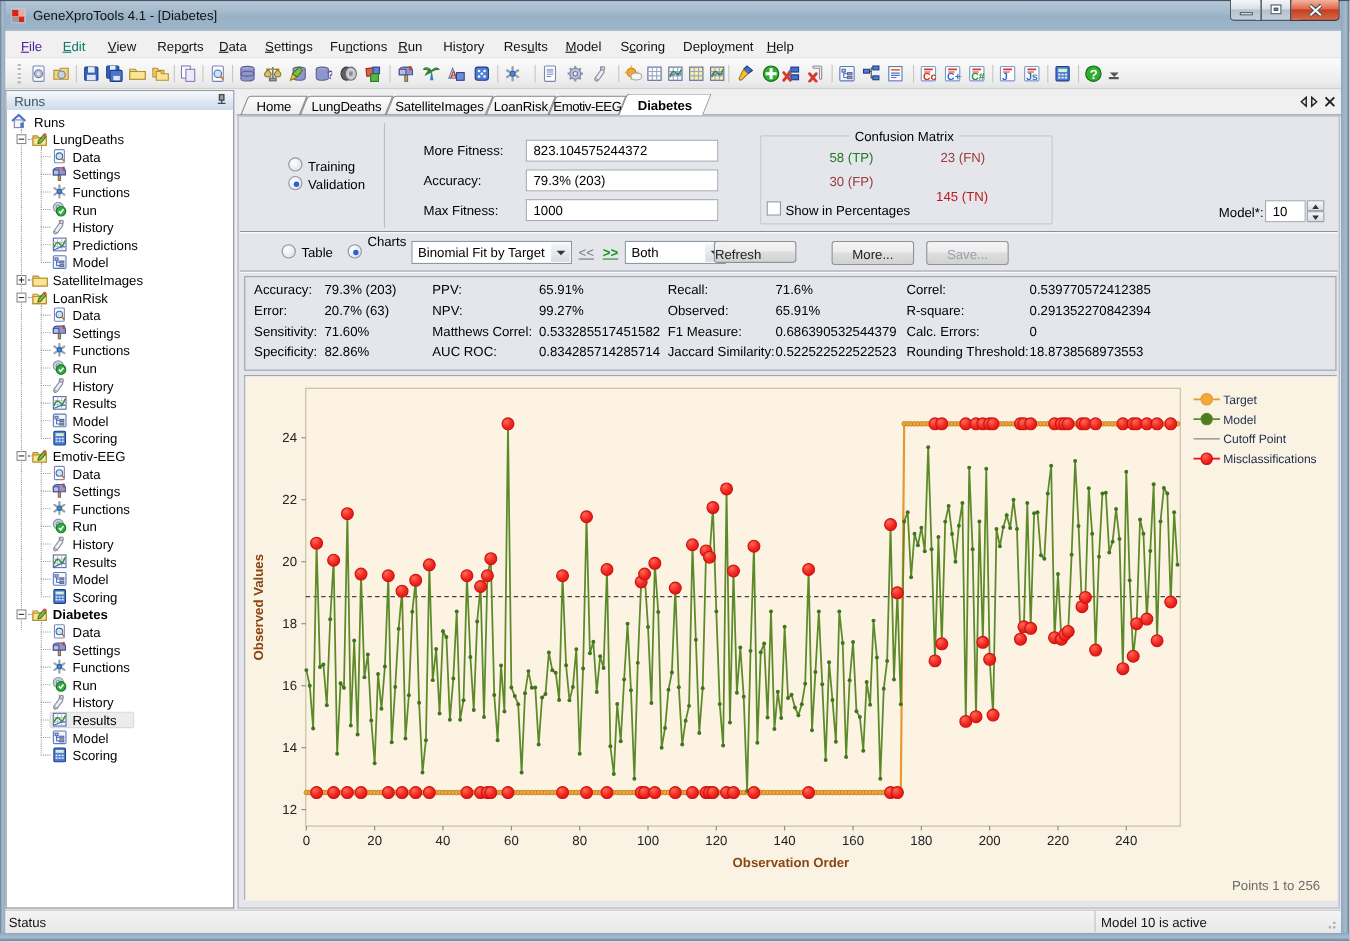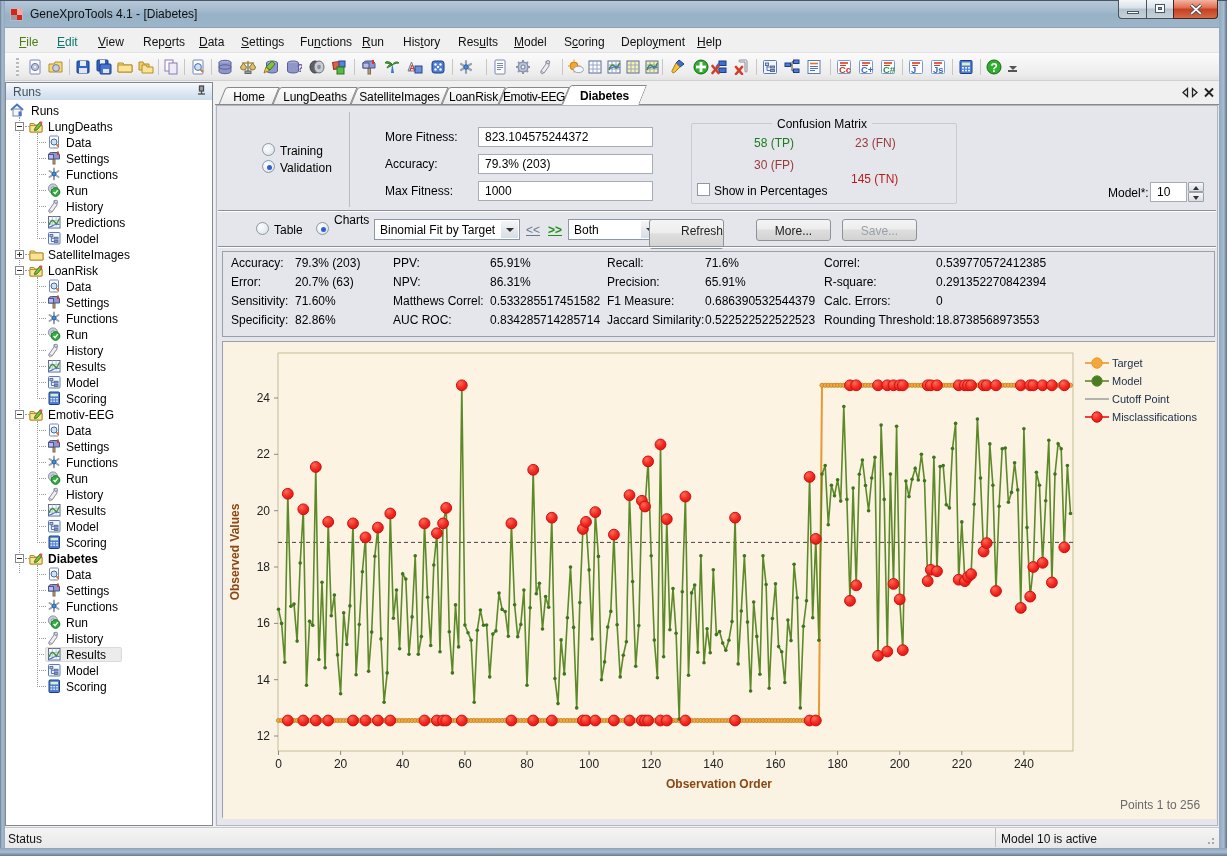--- a/index.html
+++ b/index.html
@@ -31,21 +31,21 @@
  <div class="abs" style="left:11px;top:7px;width:4px;height:3px;background:#8b98a3;border:1px solid #4a565f"></div>
     </div>
 <div class="abs" style="left:1173px;top:0;width:45px;height:19px;background:linear-gradient(#f2b5a2,#e2684c 45%,#c33f1f 50%,#d4694a);border:1px solid #47241c;border-top:none;border-radius:0 0 4px 0">
  <svg class="abs" style="left:14px;top:3px" width="16" height="13">
         <path d="M3 2 L8 6 L13 2 M3 11 L8 7 L13 11 M3 2 L13 11 M13 2 L3 11" stroke="#41505e" stroke-width="3.4" fill="none"></path>
         <path d="M3.2 2.2 L12.8 10.8 M12.8 2.2 L3.2 10.8" stroke="#fdfdfd" stroke-width="1.8"></path>
       </svg>
     </div>
 
 <div class="abs" style="left:5px;top:28px;width:1214px;height:25px;background:#f0f0f0;border-bottom:1px solid #e2e2e2"></div>
-<div class="abs" style="left:19px;top:35px;color:#4d7c0f"><span style="text-decoration:underline">F</span>ile</div>
+<div class="abs" style="left:19px;top:35px;color:#4c1d95"><span style="text-decoration:underline">F</span>ile</div>
 <div class="abs" style="left:57px;top:35px;color:#0f766e"><span style="text-decoration:underline">E</span>dit</div>
 <div class="abs" style="left:98px;top:35px;color:#111"><span style="text-decoration:underline">V</span>iew</div>
 <div class="abs" style="left:143px;top:35px;color:#111">Rep<span style="text-decoration:underline">o</span>rts</div>
 <div class="abs" style="left:199px;top:35px;color:#111"><span style="text-decoration:underline">D</span>ata</div>
 <div class="abs" style="left:241px;top:35px;color:#111"><span style="text-decoration:underline">S</span>ettings</div>
 <div class="abs" style="left:300px;top:35px;color:#111">Fu<span style="text-decoration:underline">n</span>ctions</div>
 <div class="abs" style="left:362px;top:35px;color:#111"><span style="text-decoration:underline">R</span>un</div>
 <div class="abs" style="left:403px;top:35px;color:#111">His<span style="text-decoration:underline">t</span>ory</div>
 <div class="abs" style="left:458px;top:35px;color:#111">Res<span style="text-decoration:underline">u</span>lts</div>
 <div class="abs" style="left:514px;top:35px;color:#111"><span style="text-decoration:underline">M</span>odel</div>
@@ -755,39 +755,39 @@
     </div>
 <div class="abs" style="left:334px;top:213px">Charts</div>
 <div class="abs" style="left:374px;top:219px;width:146px;height:21px;background:#fff;border:1px solid #8a99a8;padding:3px 0 0 5px">Binomial Fit by Target<div class="abs" style="right:1px;top:1px;width:17px;height:17px;background:linear-gradient(#f4f6f8,#d8dde4)">
         <div class="abs" style="left:5px;top:7px;width:0;height:0;border-left:4px solid transparent;border-right:4px solid transparent;border-top:4px solid #333"></div>
       </div></div>
 <div class="abs" style="left:526px;top:223px;color:#6a7a8a;text-decoration:underline">&lt;&lt;</div>
 <div class="abs" style="left:548px;top:223px;color:#1f8f1f;text-decoration:underline;font-weight:bold">&gt;&gt;</div>
 <div class="abs" style="left:568px;top:219px;width:92px;height:21px;background:#fff;border:1px solid #8a99a8;padding:3px 0 0 5px">Both<div class="abs" style="right:1px;top:1px;width:17px;height:17px;background:linear-gradient(#f4f6f8,#d8dde4)">
         <div class="abs" style="left:5px;top:7px;width:0;height:0;border-left:4px solid transparent;border-right:4px solid transparent;border-top:4px solid #333"></div>
       </div></div>
-<div class="abs" style="left:649px;top:219px;width:75px;height:30px;background:linear-gradient(#f4f4f4,#ededed 45%,#dedede 50%,#d2d2d2);border:1px solid #8e9299;border-radius:3px;text-align:right;padding-top:4px;color:#222">Refresh</div>
+<div class="abs" style="left:649px;top:219px;width:75px;height:20px;background:linear-gradient(#f4f4f4,#ededed 45%,#dedede 50%,#d2d2d2);border:1px solid #8e9299;border-radius:3px;text-align:left;padding-top:4px;color:#222">Refresh</div>
 <div class="abs" style="left:756px;top:219px;width:75px;height:22px;background:linear-gradient(#f4f4f4,#ededed 45%,#dedede 50%,#d2d2d2);border:1px solid #8e9299;border-radius:3px;text-align:center;padding-top:4px;color:#222">More...</div>
 <div class="abs" style="left:842px;top:219px;width:75px;height:22px;background:linear-gradient(#f4f4f4,#ededed 45%,#dedede 50%,#d2d2d2);border:1px solid #8e9299;border-radius:3px;text-align:center;padding-top:4px;color:#9aa0a8">Save...</div>
 <div class="abs" style="left:218px;top:246px;width:998px;height:1px;background:#8a8f99"></div>
 <div class="abs" style="left:218px;top:247px;width:998px;height:1px;background:#fdfdfd"></div>
 <div class="abs" style="left:222px;top:251px;width:993px;height:86px;background:#e4e6ec;border:1px solid #9aa0aa"></div>
 <div class="abs" style="left:231px;top:256px">Accuracy:</div>
 <div class="abs" style="left:295px;top:256px">79.3% (203)</div>
 <div class="abs" style="left:393px;top:256px">PPV:</div>
 <div class="abs" style="left:490px;top:256px">65.91%</div>
 <div class="abs" style="left:607px;top:256px">Recall:</div>
 <div class="abs" style="left:705px;top:256px">71.6%</div>
 <div class="abs" style="left:824px;top:256px">Correl:</div>
 <div class="abs" style="left:936px;top:256px">0.539770572412385</div>
 <div class="abs" style="left:231px;top:275px">Error:</div>
 <div class="abs" style="left:295px;top:275px">20.7% (63)</div>
 <div class="abs" style="left:393px;top:275px">NPV:</div>
-<div class="abs" style="left:490px;top:275px">86.31%</div>
-<div class="abs" style="left:607px;top:275px">Precision:</div>
+<div class="abs" style="left:490px;top:275px">99.27%</div>
+<div class="abs" style="left:607px;top:275px">Observed:</div>
 <div class="abs" style="left:705px;top:275px">65.91%</div>
 <div class="abs" style="left:824px;top:275px">R-square:</div>
 <div class="abs" style="left:936px;top:275px">0.291352270842394</div>
 <div class="abs" style="left:231px;top:294px">Sensitivity:</div>
 <div class="abs" style="left:295px;top:294px">71.60%</div>
 <div class="abs" style="left:393px;top:294px">Matthews Correl:</div>
 <div class="abs" style="left:490px;top:294px">0.533285517451582</div>
 <div class="abs" style="left:607px;top:294px">F1 Measure:</div>
 <div class="abs" style="left:705px;top:294px">0.686390532544379</div>
 <div class="abs" style="left:824px;top:294px">Calc. Errors:</div>

